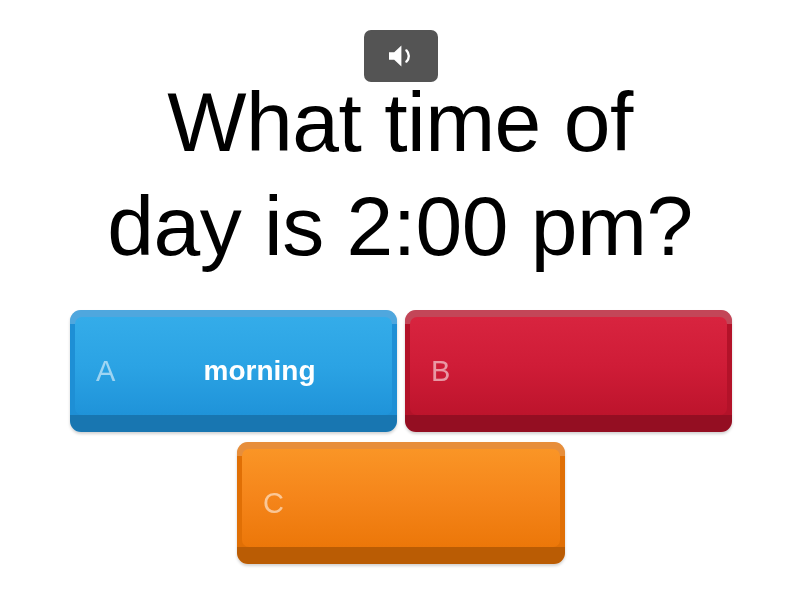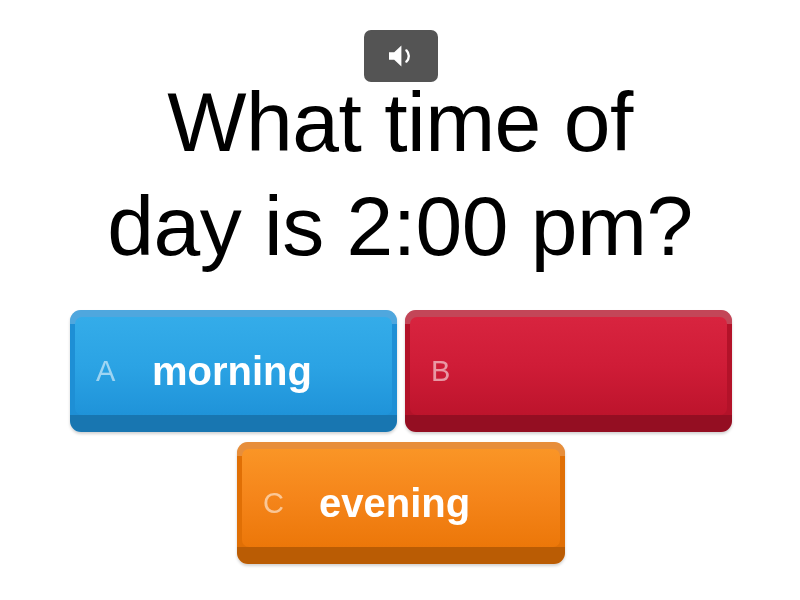--- a/index.html
+++ b/index.html
@@ -114,24 +114,25 @@
     font-size: 29px;
     font-weight: 400;
     line-height: 1;
     flex: 0 0 auto;
     width: 56px;
     text-align: left;
   }
 
   .answer .label {
     color: #ffffff;
-    font-size: 40px;
+    font-size: 28px;
     font-weight: bold;
     line-height: 1;
     flex: 1 1 auto;
+    text-align: center;
     padding-right: 14px;
     white-space: nowrap;
   }
 
   
   #answer-a {
     left: 70px;
     top: 310px;
     width: 327px;
     background: #1e8fd5;
@@ -191,17 +192,16 @@
     <div class="face"></div>
     <div class="row">
       <span class="letter">B</span>
     </div>
   </div>
 
   <div class="answer" id="answer-c">
     <div class="face"></div>
     <div class="row">
       <span class="letter">C</span>
-      <span class="label">evening</span>
     </div>
   </div>
 
 </div>
 
 </body></html>

